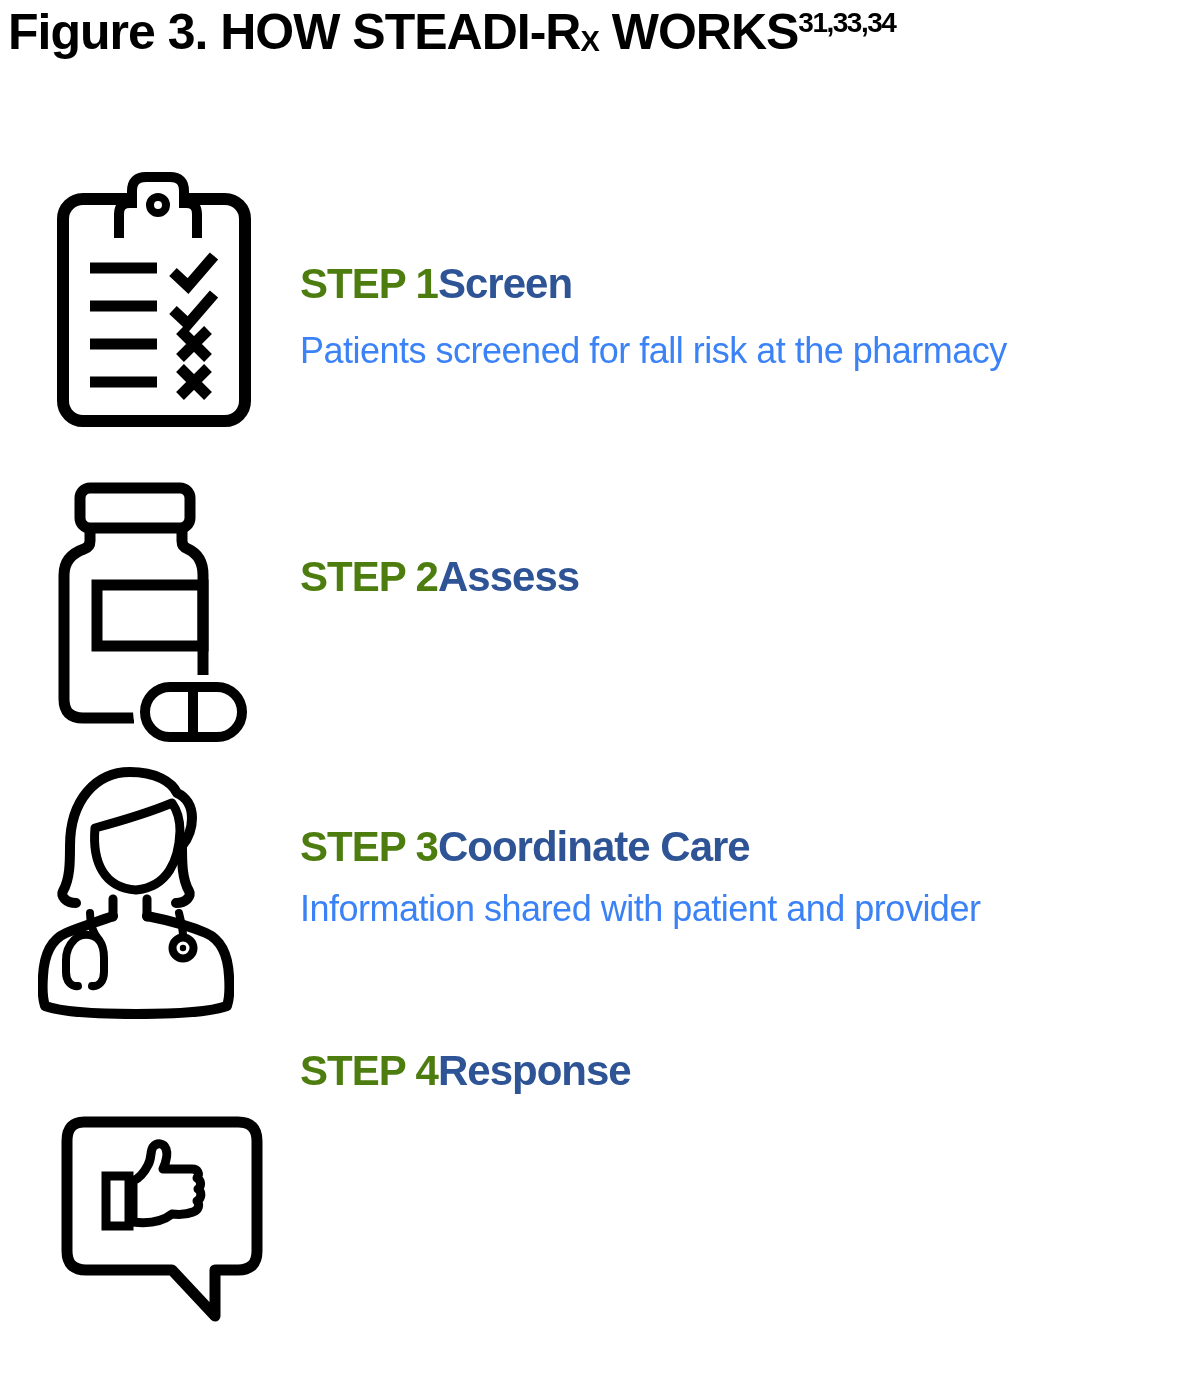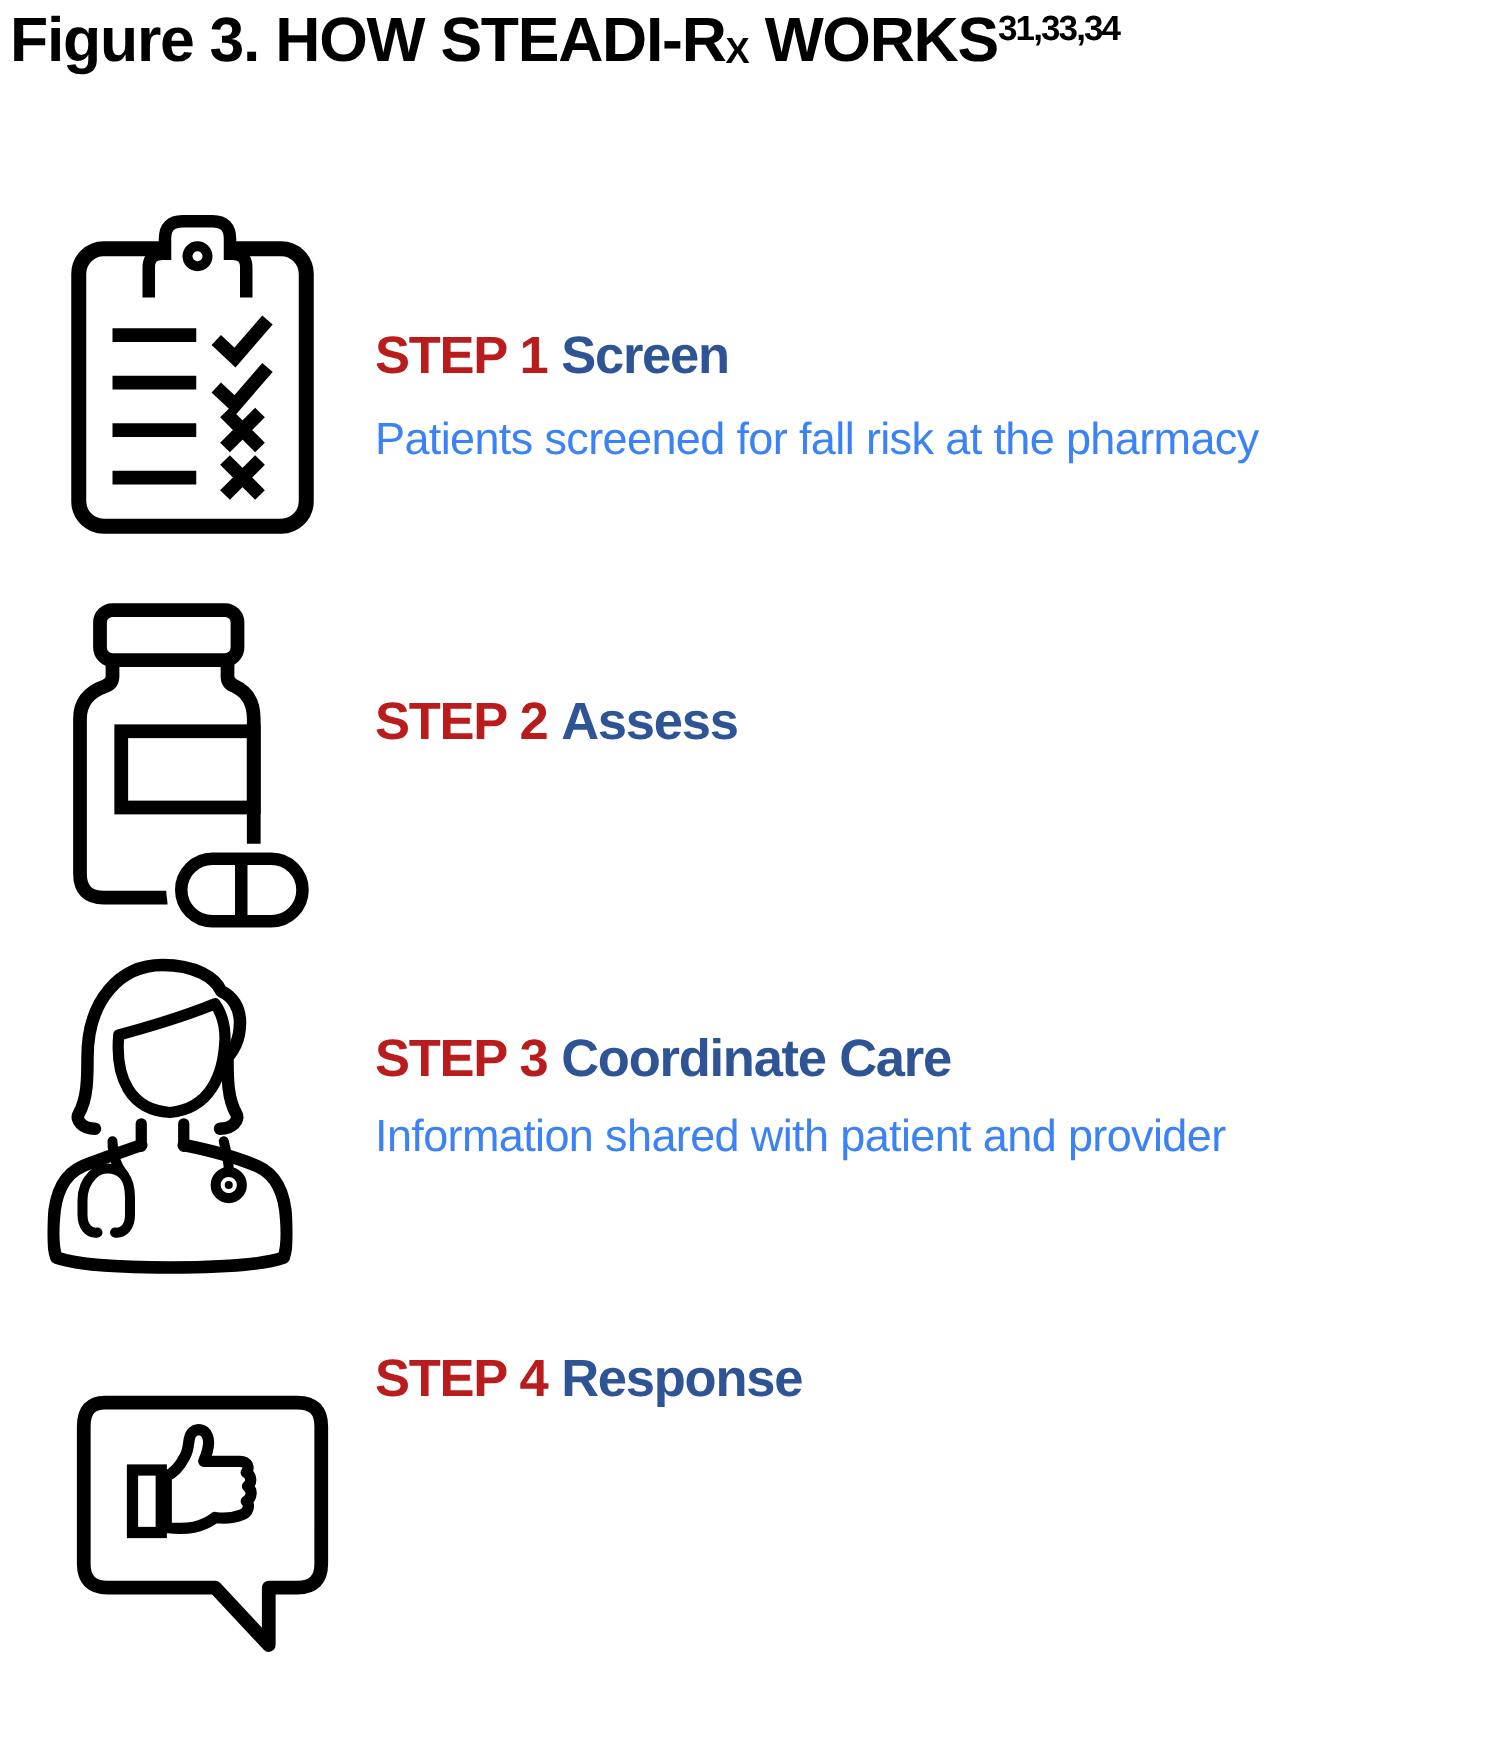--- a/index.html
+++ b/index.html
@@ -12,30 +12,30 @@
     font-size:50px;font-weight:bold;letter-spacing:-1px;white-space:nowrap;line-height:1.2;
   }
   .title .sub{font-size:0.58em;vertical-align:-0.06em;}
   .title .sup{font-size:0.56em;vertical-align:0.62em;letter-spacing:-1.5px;}
   .icon-svg{position:absolute;display:block;}
   .icon-svg path,.icon-svg rect,.icon-svg line,.icon-svg circle{vector-effect:none;}
   .step-heading{
     position:absolute;left:300px;font-size:42px;font-weight:bold;
     letter-spacing:-1px;line-height:1;white-space:nowrap;
   }
-  .step-label{color:#b91c1c;}
-  .step-name{color:var(--accent,#2E5496);margin-left:11px;}
+  .step-label{color:#4d7c0f;}
+  .step-name{color:var(--accent,#2E5496);}
   .step-desc{
     position:absolute;left:300px;font-size:36px;letter-spacing:-0.5px;
     line-height:1.1;color:#3b82f6;white-space:nowrap;
   }
   .h1{top:263px;} .d1{top:331px;}
   .h2{top:556px;} .d2{top:622px;}
   .h3{top:826px;} .d3{top:889px;}
-  .h4{top:1082px;} .d4{top:1184px;}
+  .h4{top:1050px;} .d4{top:1184px;}
 </style>
 </head>
 <body>
 
 <div class="canvas">
 
   <h1 class="title"><span>Figure 3. HOW STEADI-R</span><span class="sub">X</span><span> WORKS</span><span class="sup">31,33,34</span></h1>
 
   <svg class="icon-svg" style="left:55px;top:165px;" width="200" height="265" viewBox="55 165 200 265" aria-hidden="true">
     <rect x="63" y="199" width="182" height="222" rx="20" fill="none" stroke="#000" stroke-width="12"></rect>

